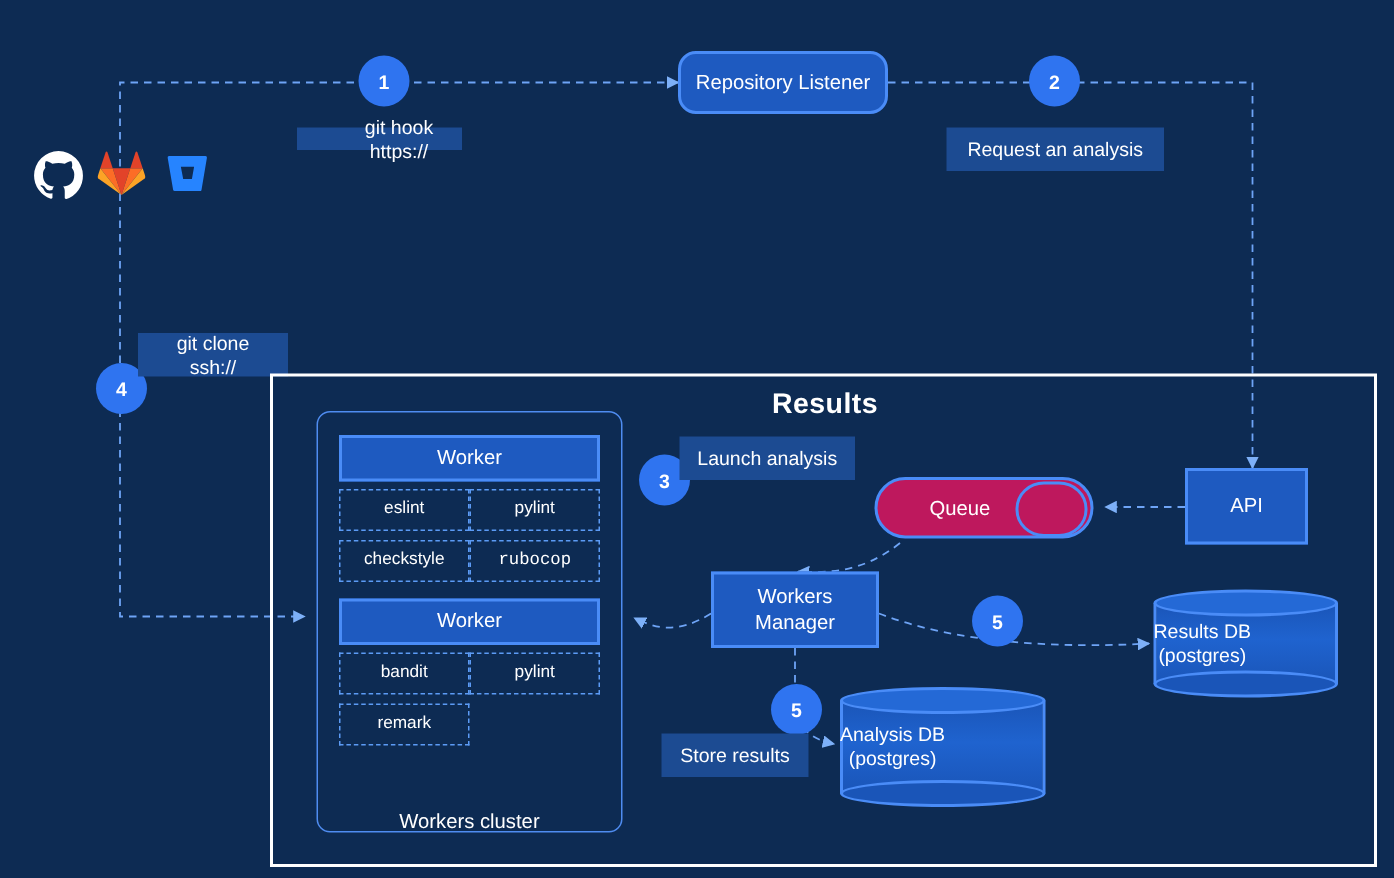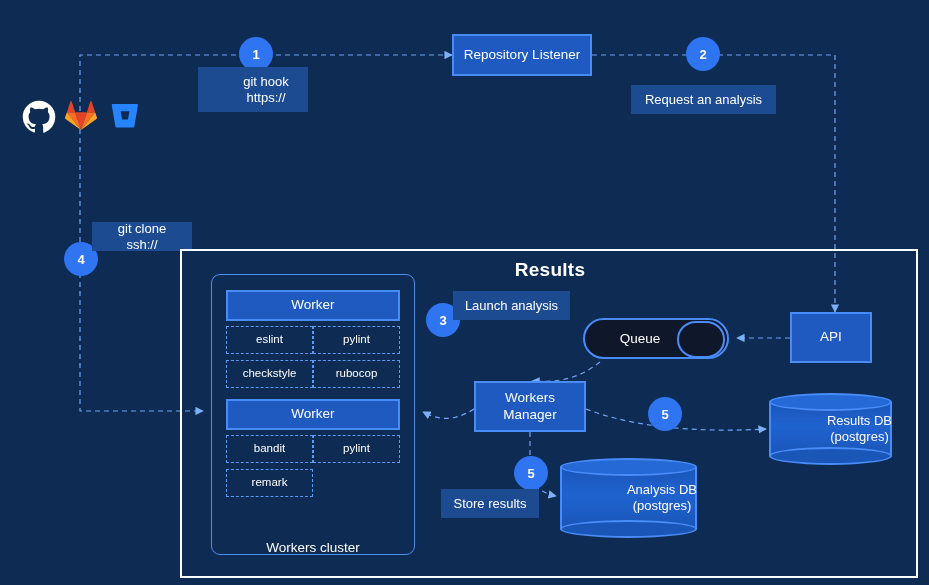--- a/index.html
+++ b/index.html
@@ -135,37 +135,37 @@
     border-radius: 50%;
     box-sizing: border-box;
   }
   .cyl .top { top: 0; background: #2469d6; }
   .cyl .bot { bottom: 0; background: #1a55b8; }
   .cyl .cap-label {
     position: absolute;
     left: 0; right: 0; top: 0; bottom: 0;
     display: flex;
     align-items: center;
-    justify-content: flex-end;
+    justify-content: flex-start;
     text-align: center;
     font-size: 13px;
     color: #ffffff;
     line-height: 1.25;
     z-index: 3;
   }
 
   
   #queue {
     position: absolute;
     left: 583px; top: 318px;
     width: 146px; height: 41px;
     box-sizing: border-box;
     border: 2px solid #4a8cf7;
     border-radius: 21px;
-    background: #0f172a;
+    background: #be185d;
   }
   #queue-inner {
     position: absolute;
     right: 2px; top: 1px;
     width: 48px; height: 37px;
     box-sizing: border-box;
     border: 2px solid #4a8cf7;
     border-radius: 19px / 18px;
     background: transparent;
   }
@@ -245,25 +245,25 @@
   <div class="marker" style="left:64px; top:242px;">
     <span>4</span>
   </div>
   <div class="marker" style="left:648px; top:397px;">
     <span>5</span>
   </div>
   <div class="marker" style="left:514px; top:456px;">
     <span>5</span>
   </div>
 
-  <div class="node box" style="left:452px; top:34px; width:140px; height:42px;">
+  <div class="node box" style="left:452px; top:34px; width:140px; height:42px;border-radius:12px;">
     <span>Repository Listener</span>
   </div>
 
-  <div class="node chip" style="left:198px; top:67px; width:110px; height:45px;padding-left:36px;">
+  <div class="node chip" style="left:198px; top:85px; width:110px; height:15px;padding-left:36px;">
     <span>git hook https://</span>
   </div>
 
   <div class="node chip" style="left:631px; top:85px; width:145px; height:29px;">
     <span>Request an analysis</span>
   </div>
 
   <div class="node chip" style="left:92px; top:222px; width:100px; height:29px;">
     <span>git clone ssh://</span>
   </div>
@@ -279,21 +279,21 @@
   </div>
   <div class="node tool" style="left:226px; top:326px; width:87px; height:28px;">
     <span>eslint</span>
   </div>
   <div class="node tool" style="left:313px; top:326px; width:87px; height:28px;">
     <span>pylint</span>
   </div>
   <div class="node tool" style="left:226px; top:360px; width:87px; height:28px;">
     <span>checkstyle</span>
   </div>
-  <div class="node tool" style="left:313px; top:360px; width:87px; height:28px;">
+  <div class="node tool" style="left:313px; top:360px; width:87px; height:28px;font-family:Liberation Mono, monospace;">
     <span>rubocop</span>
   </div>
 
   <div class="node box" style="left:226px; top:399px; width:174px; height:31px;">
     <span>Worker</span>
   </div>
   <div class="node tool" style="left:226px; top:435px; width:87px; height:28px;">
     <span>bandit</span>
   </div>
   <div class="node tool" style="left:313px; top:435px; width:87px; height:28px;">

